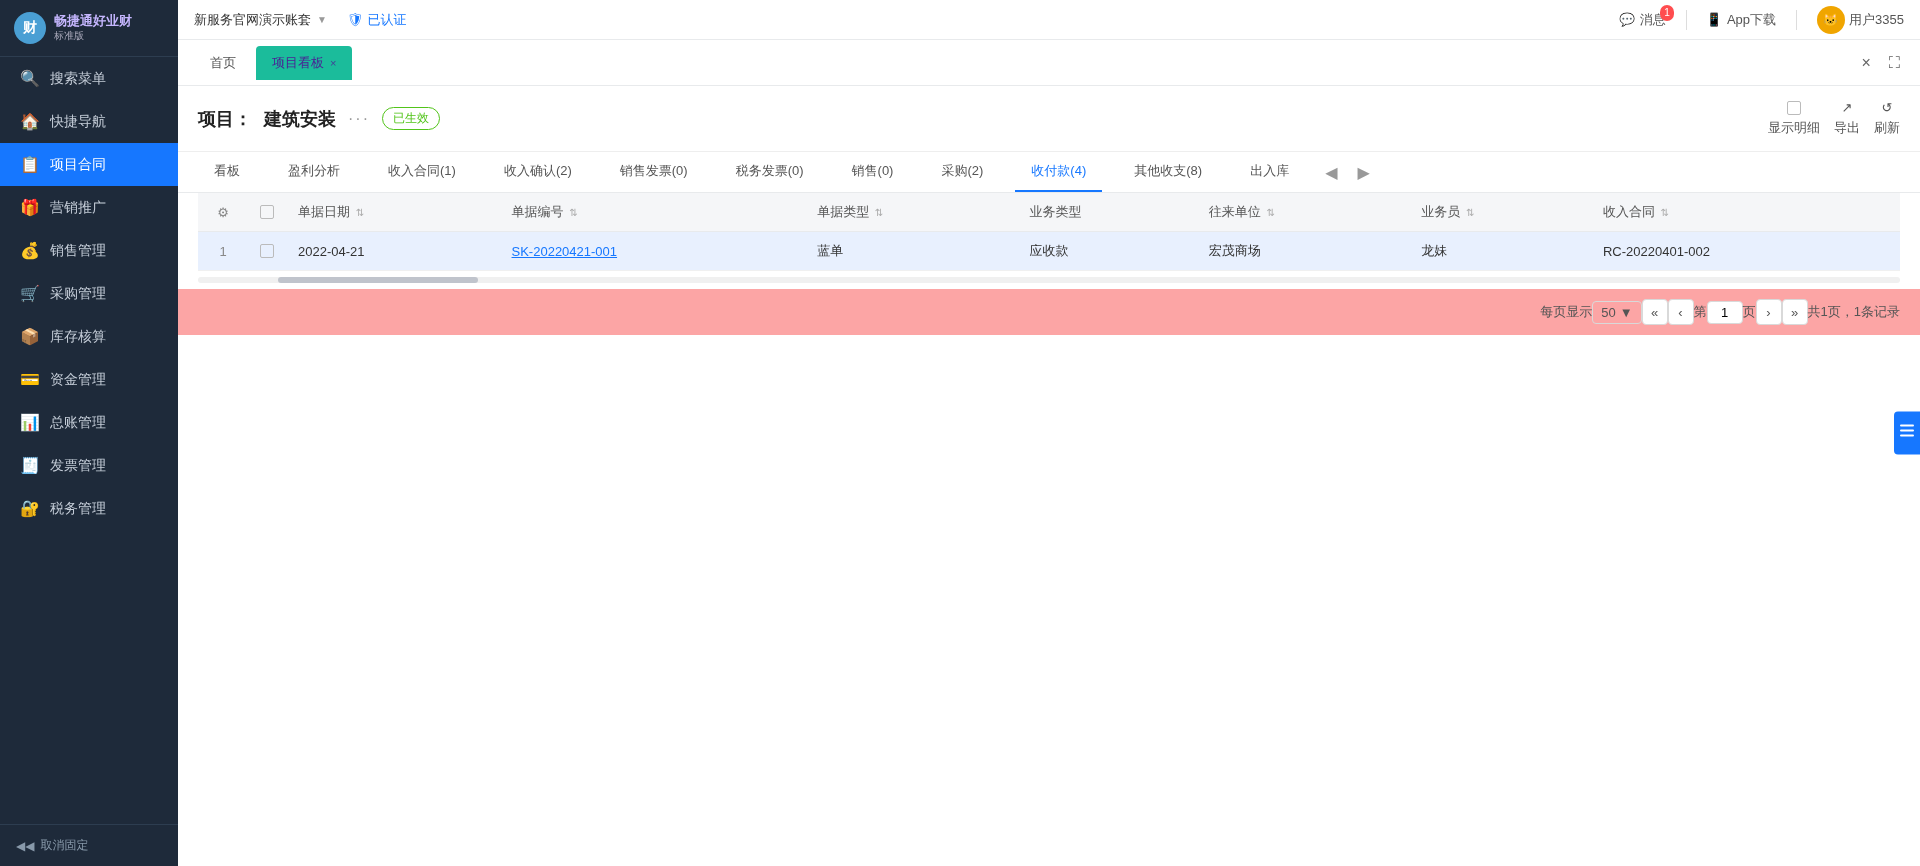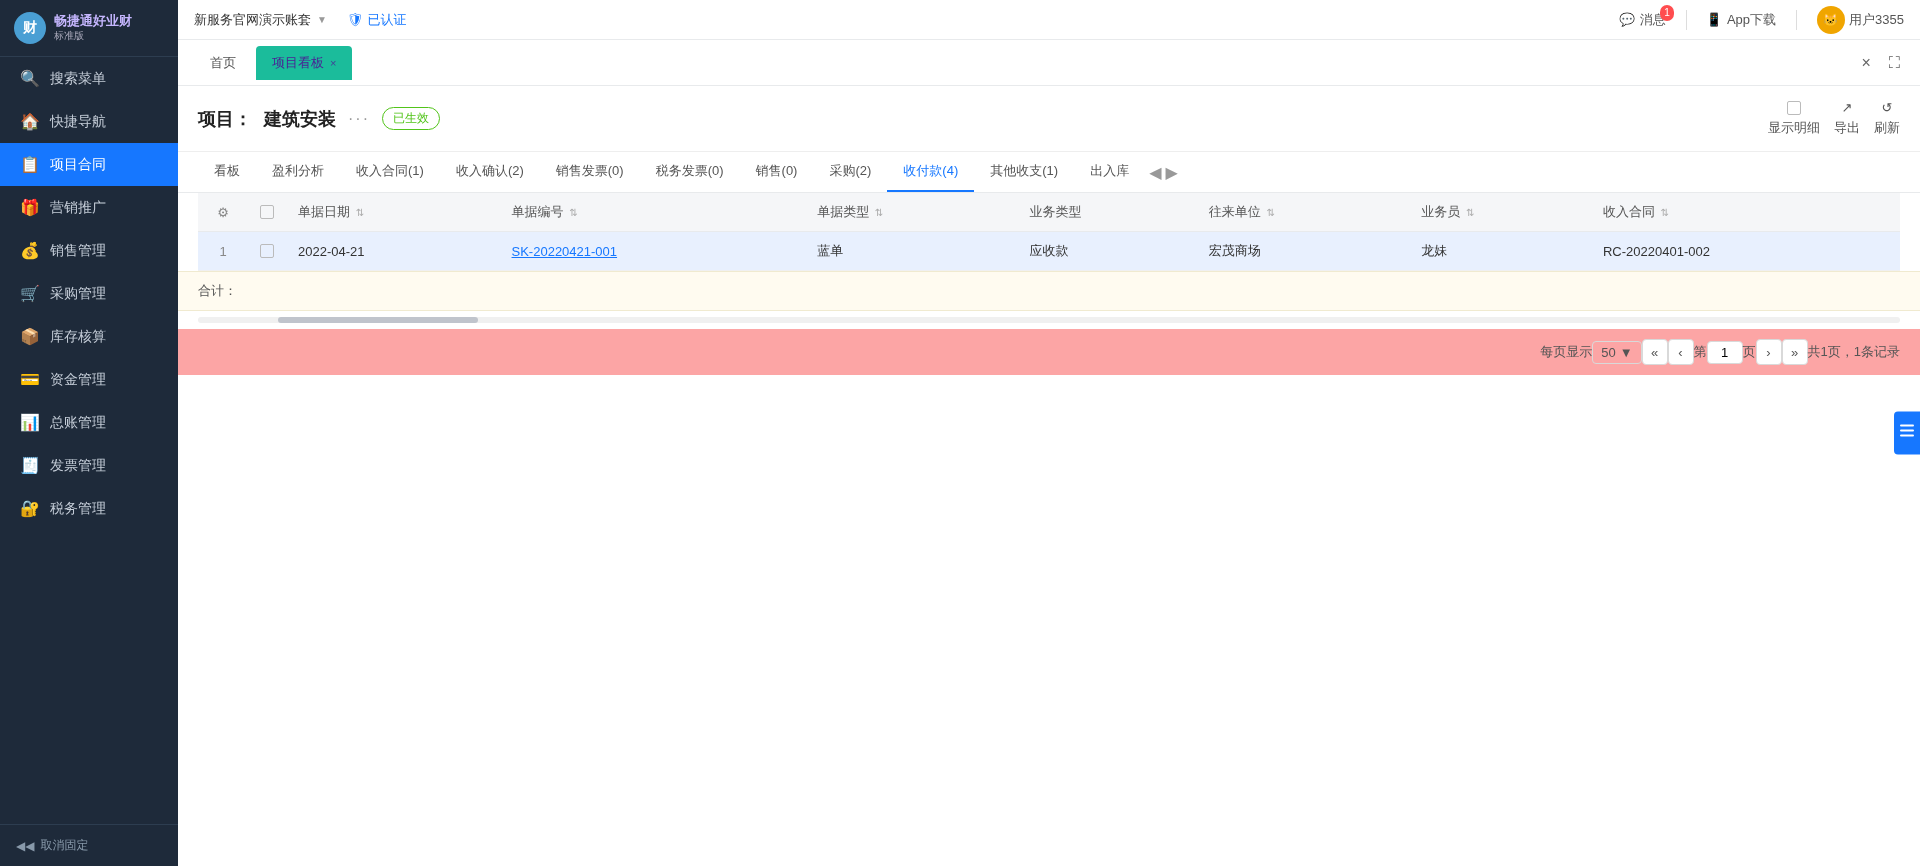--- a/index.html
+++ b/index.html
@@ -224,21 +224,21 @@
       border-radius: 2px;
       cursor: pointer;
     }
 
     
     .subnav {
       display: flex;
       align-items: center;
       padding: 0 20px;
       border-bottom: 1px solid #e8eaec;
-      gap: 0;
+      gap: 16px;
       background: white;
     }
     .subnav-item {
       padding: 10px 16px;
       font-size: 13px;
       color: #555;
       cursor: pointer;
       border-bottom: 2px solid transparent;
       white-space: nowrap;
     }
@@ -562,21 +562,21 @@
       <div class="subnav-item">
         <span>销售(0)</span>
       </div>
       <div class="subnav-item">
         <span>采购(2)</span>
       </div>
       <div class="subnav-item active">
         <span>收付款(4)</span>
       </div>
       <div class="subnav-item">
-        <span>其他收支(1)</span>
+        <span>其他收支(8)</span>
       </div>
       <div class="subnav-item">
         <span>出入库</span>
       </div>
       <span style="margin-left:4px;color:#999;cursor:pointer;font-size:16px;">◀</span>
       <span style="margin-left:4px;color:#999;cursor:pointer;font-size:16px;">▶</span>
     </div>
 
 
     <div class="table-wrap">
@@ -637,23 +637,20 @@
             <td>蓝单</td>
             <td>应收款</td>
             <td>宏茂商场</td>
             <td>龙妹</td>
             <td>RC-20220401-002</td>
           </tr>
         </tbody>
       </table>
     </div>
 
-    <div class="table-footer">
-      <span>合计：</span>
-    </div>
 
     <div class="scrollbar-row">
       <div class="scrollbar-track">
         <div class="scrollbar-thumb"></div>
       </div>
     </div>
 
     <div class="pagination">
       <span>每页显示</span>
       <div class="page-size-box">

